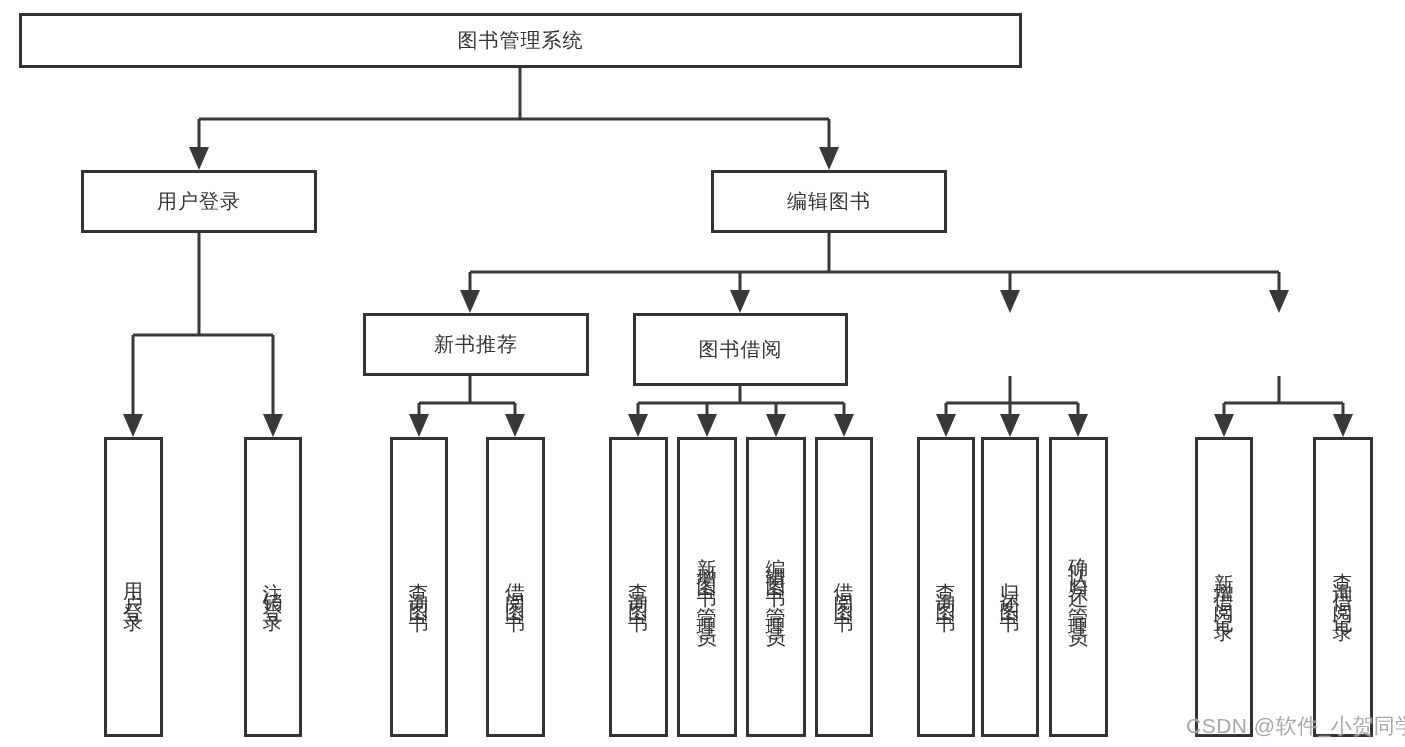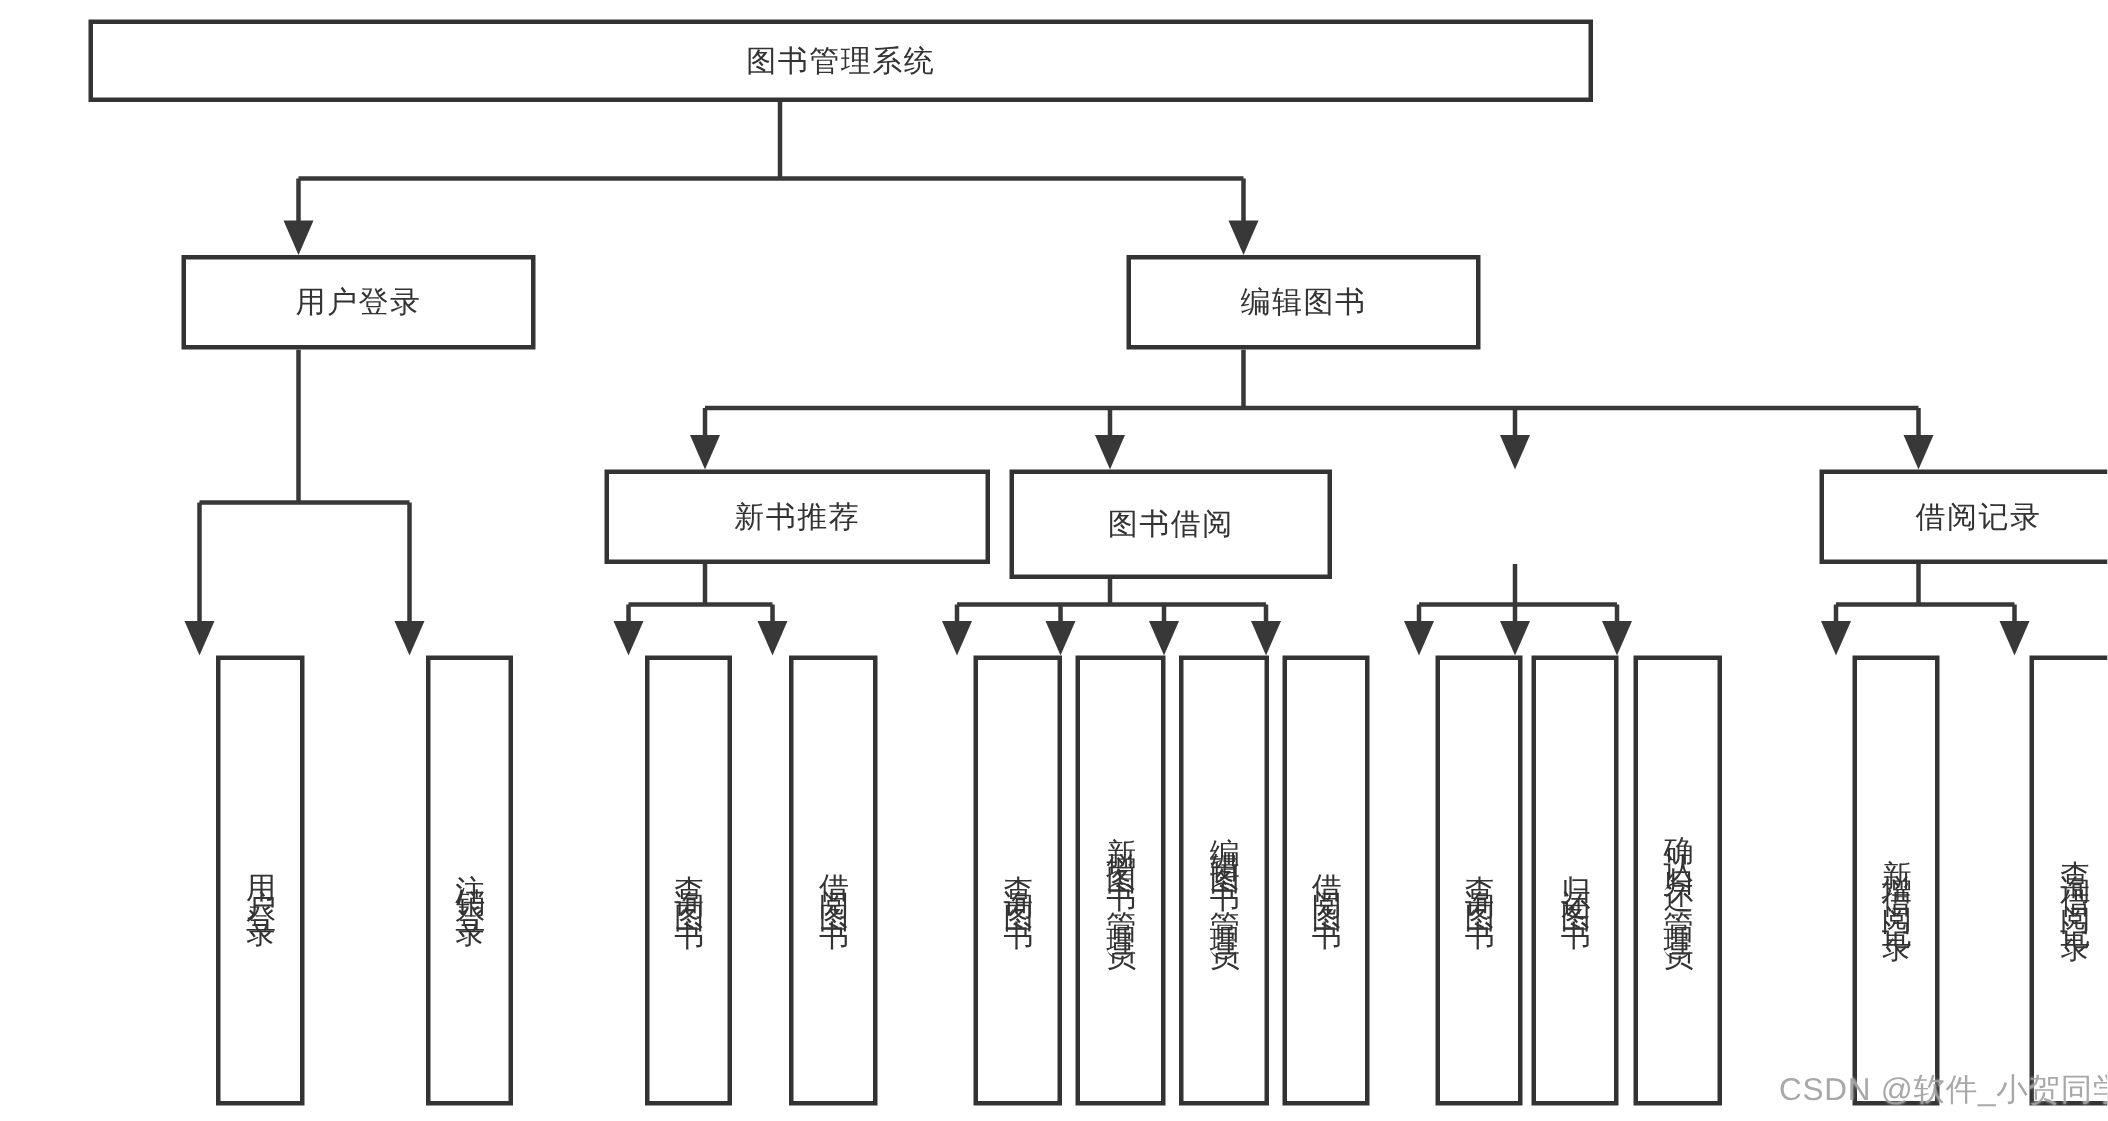--- a/index.html
+++ b/index.html
@@ -3,21 +3,21 @@
 <meta charset="utf-8">
 <style>
   html,body{margin:0;padding:0;background:#ffffff;}
   #canvas{
     position:relative;width:1405px;height:747px;background:#ffffff;
     font-family:"Liberation Sans", sans-serif;color:#333333;overflow:hidden;
   }
   #wires{position:absolute;left:0;top:0;width:1405px;height:747px;}
   .box{
     position:absolute;box-sizing:border-box;background:#ffffff;
-    border:3px solid #333333;display:flex;align-items:center;justify-content:center;margin-left:40px;
+    border:3px solid #333333;display:flex;align-items:center;justify-content:center;
   }
   .hbox .lbl{font-size:20px;letter-spacing:1px;white-space:nowrap;}
   .vbox .lbl{
     writing-mode:vertical-rl;text-orientation:mixed;
     font-size:20px;letter-spacing:10px;line-height:1;white-space:nowrap;
   }
   #watermark{
     position:absolute;left:1186px;top:712px;font-size:21px;letter-spacing:0.5px;
     color:rgba(158,158,158,0.9);white-space:nowrap;z-index:5;
     text-shadow:0 0 2px rgba(255,255,255,0.8);
@@ -68,28 +68,25 @@
     <span class="lbl">图书管理系统</span>
   </div>
 
   <div class="box hbox" style="left:81px;top:170px;width:236px;height:63px">
     <span class="lbl">用户登录</span>
   </div>
   <div class="box hbox" style="left:711px;top:170px;width:236px;height:63px">
     <span class="lbl">编辑图书</span>
   </div>
 
-  <div class="box hbox" style="left:363px;top:313px;width:257px;height:63px">
+  <div class="box hbox" style="left:363px;top:313px;width:226px;height:63px">
     <span class="lbl">新书推荐</span>
   </div>
   <div class="box hbox" style="left:633px;top:313px;width:215px;height:73px">
     <span class="lbl">图书借阅</span>
-  </div>
-  <div class="box hbox" style="left:1173px;top:313px;width:212px;height:63px">
-    <span class="lbl">借阅记录</span>
   </div>
 
   <div class="box vbox" style="left:104px;top:437px;width:59px;height:300px">
     <span class="lbl">用户登录</span>
   </div>
   <div class="box vbox" style="left:244px;top:437px;width:58px;height:300px">
     <span class="lbl">注销登录</span>
   </div>
 
   <div class="box vbox" style="left:390px;top:437px;width:58px;height:300px">

